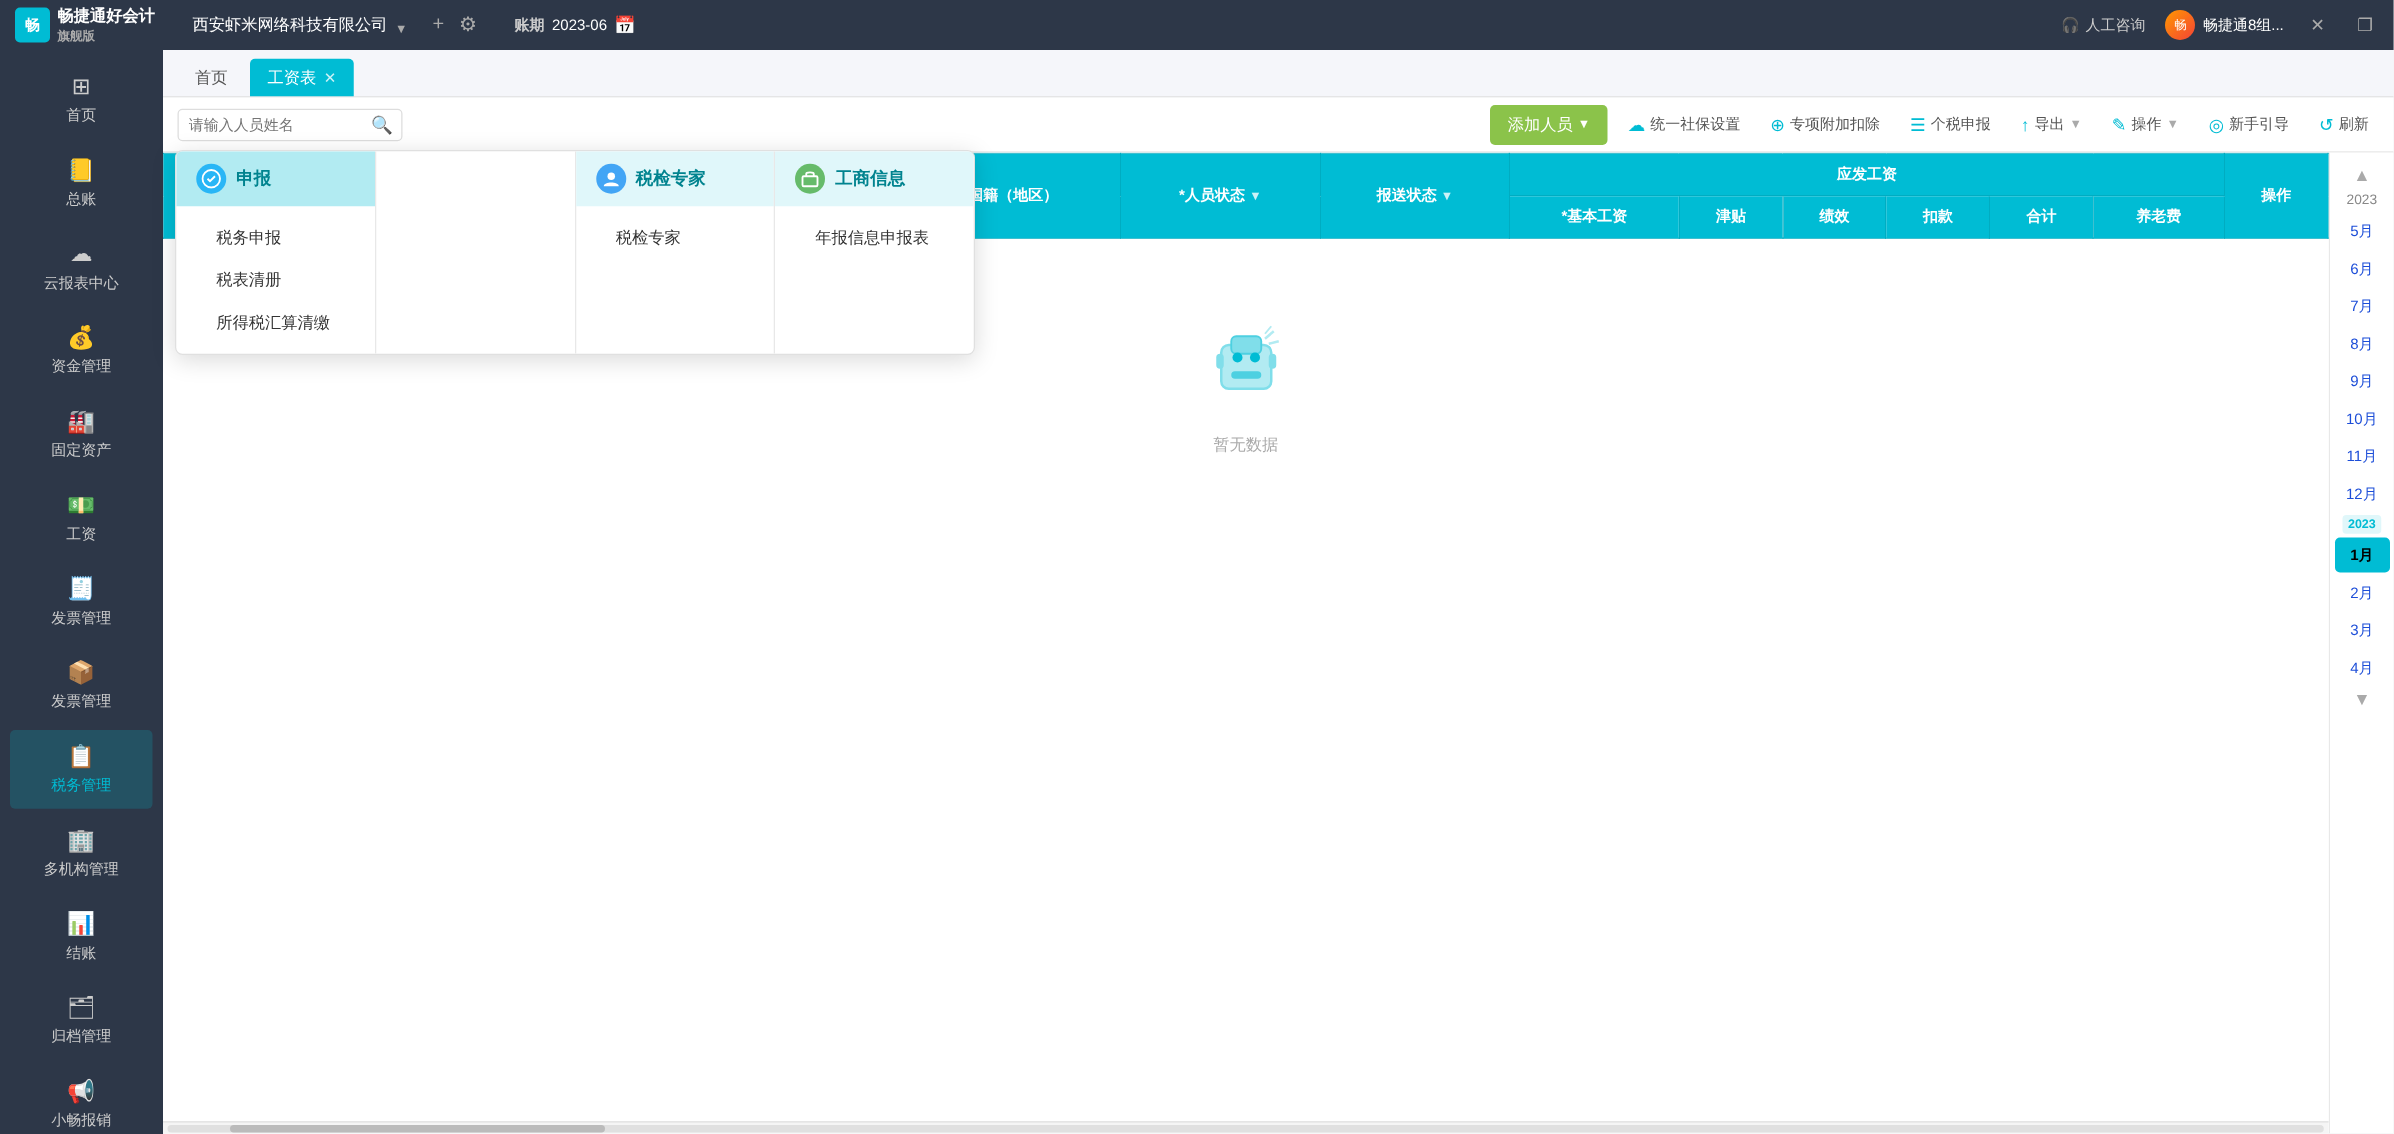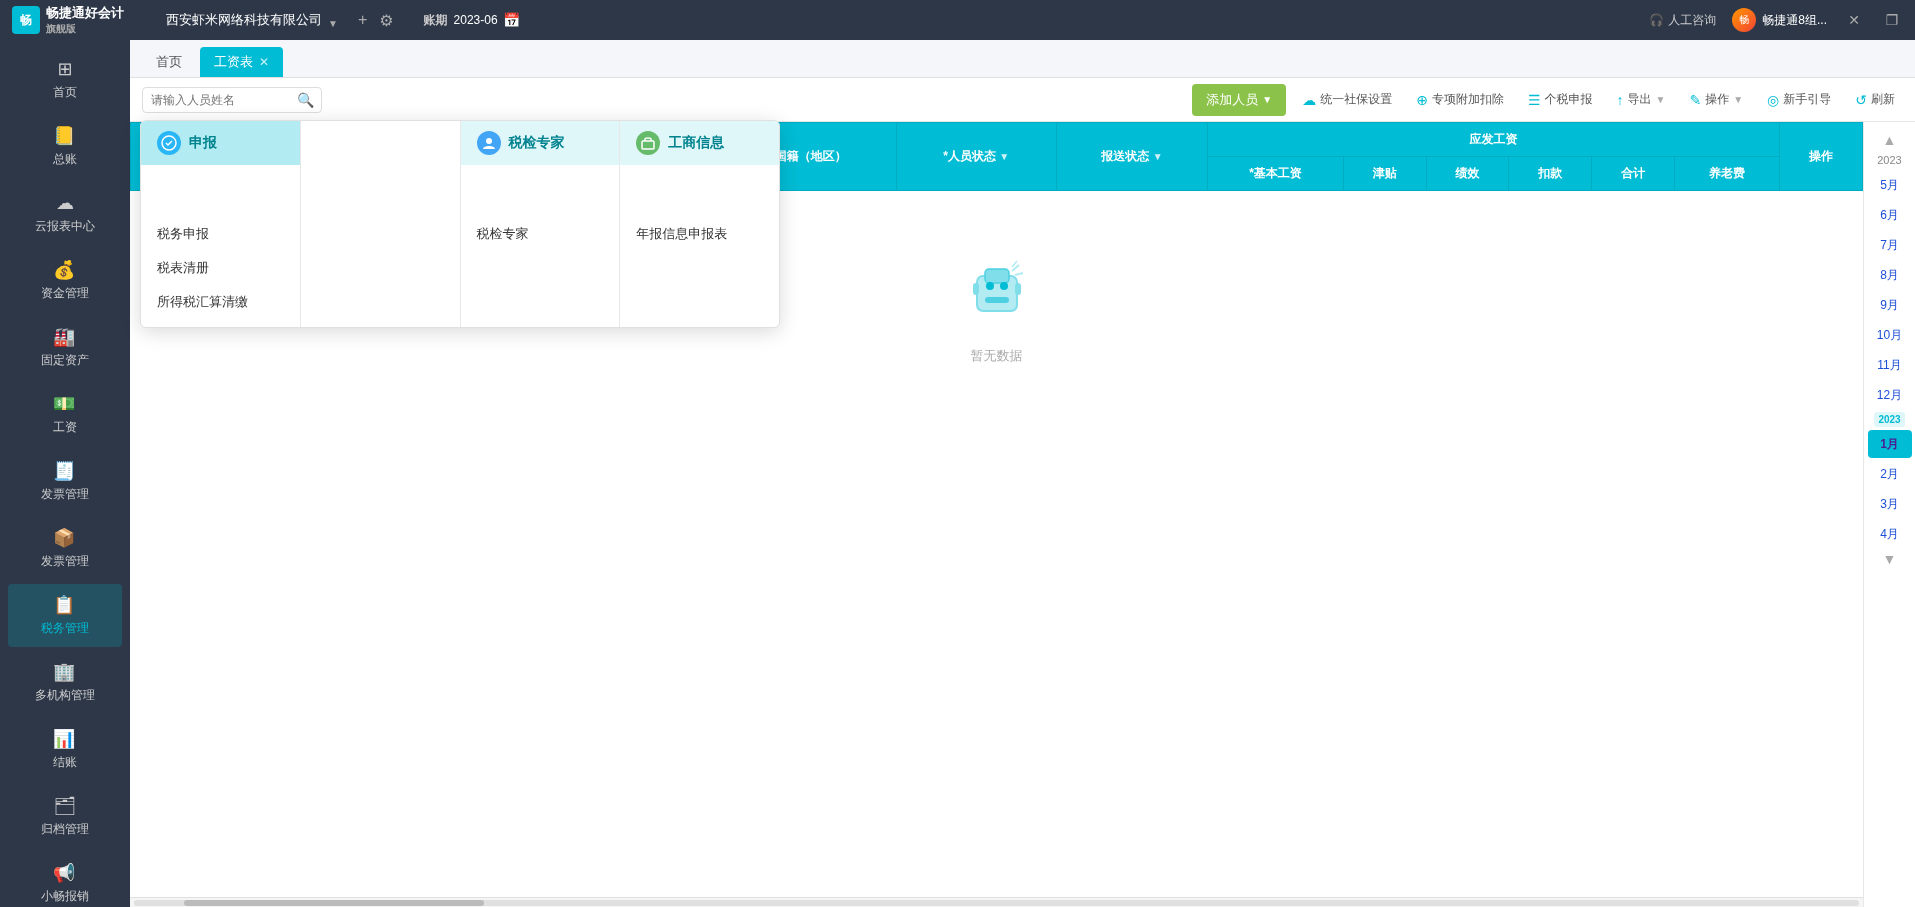--- a/index.html
+++ b/index.html
@@ -37,21 +37,21 @@
       font-size: 12px;
     }
     .logo-text { color: #fff; font-size: 13px; }
     .logo-sub { color: #aaa; font-size: 10px; }
     .company-selector {
       display: flex;
       align-items: flex-end;
       gap: 6px;
       color: #fff;
       font-size: 13px;
-      margin-left: 32px;
+      margin-left: 20px;
     }
     .company-name { color: #fff; font-size: 13px; }
     .chevron-down { color: #aaa; font-size: 10px; }
     .top-bar-actions {
       display: flex;
       align-items: center;
       gap: 16px;
       color: #ccc;
       font-size: 12px;
     }
@@ -314,21 +314,21 @@
       align-items: center;
       justify-content: center;
       font-size: 12px;
       color: #1d4ed8;
       cursor: pointer;
       border-radius: 4px;
       margin: 1px 0;
     }
     .cal-month.current {
       background: #00bcd4;
-      color: #4c1d95;
+      color: #000000;
       font-weight: bold;
     }
     .cal-nav {
       width: 28px; height: 20px;
       display: flex; align-items: center; justify-content: center;
       cursor: pointer;
       color: #aaa;
       font-size: 14px;
     }
     .cal-year-label {
@@ -373,22 +373,21 @@
     }
     .dp-section-header .dp-icon {
       width: 24px; height: 24px;
       background: #00bcd4;
       border-radius: 50%;
       display: flex; align-items: center; justify-content: center;
       color: #fff;
       font-size: 12px;
     }
     .dp-items {
-      padding: 8px 0;
-      margin-top: 44px;
+      padding: 8px 16px;
     }
     .dp-item {
       padding: 8px 16px;
       font-size: 13px;
       color: #333;
       cursor: pointer;
     }
     .dp-divider {
       width: 1px;
       background: #e8e8e8;

